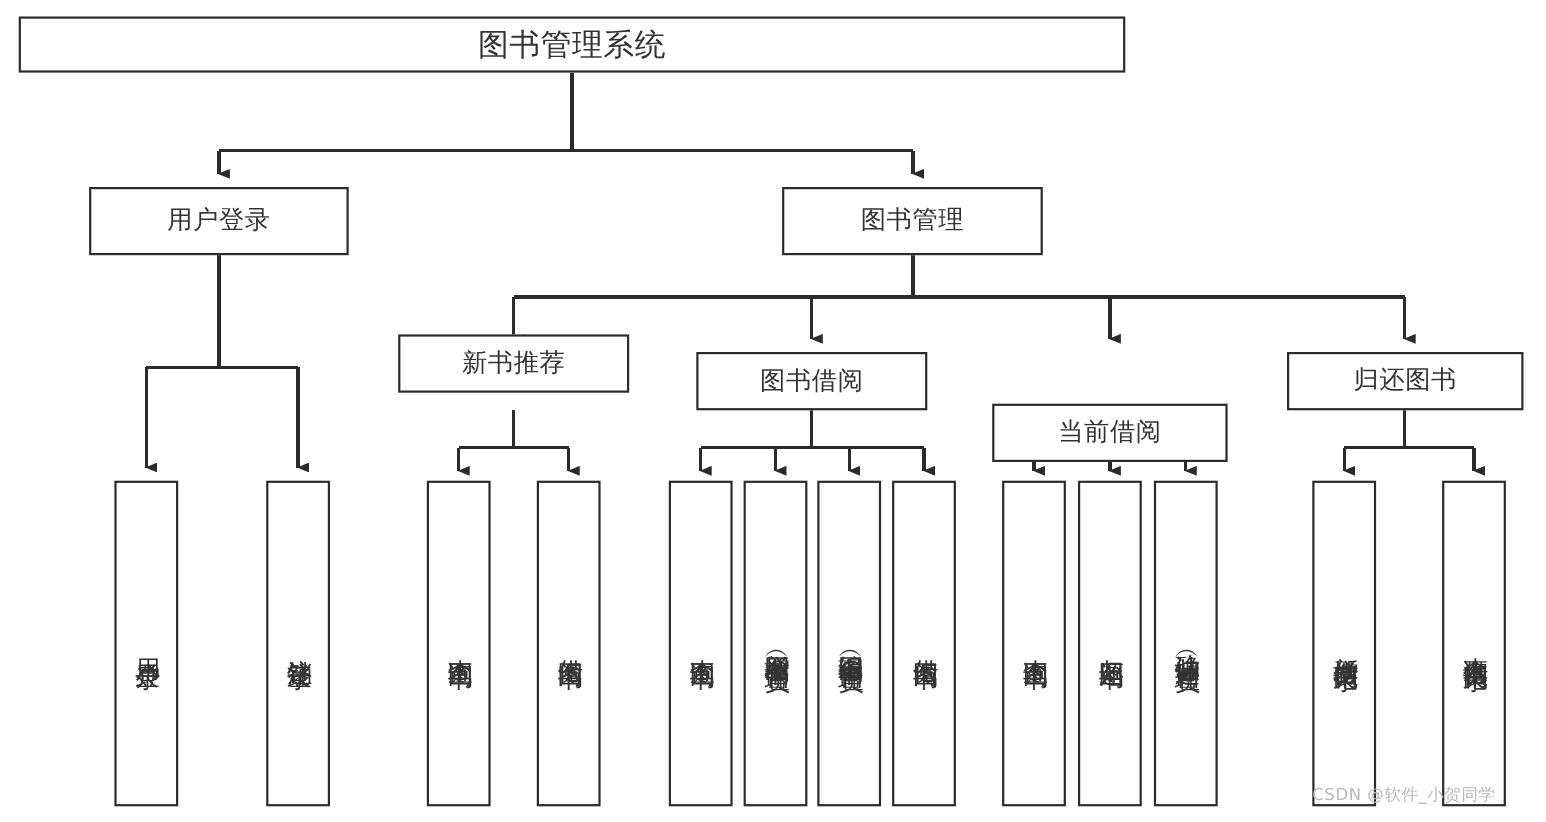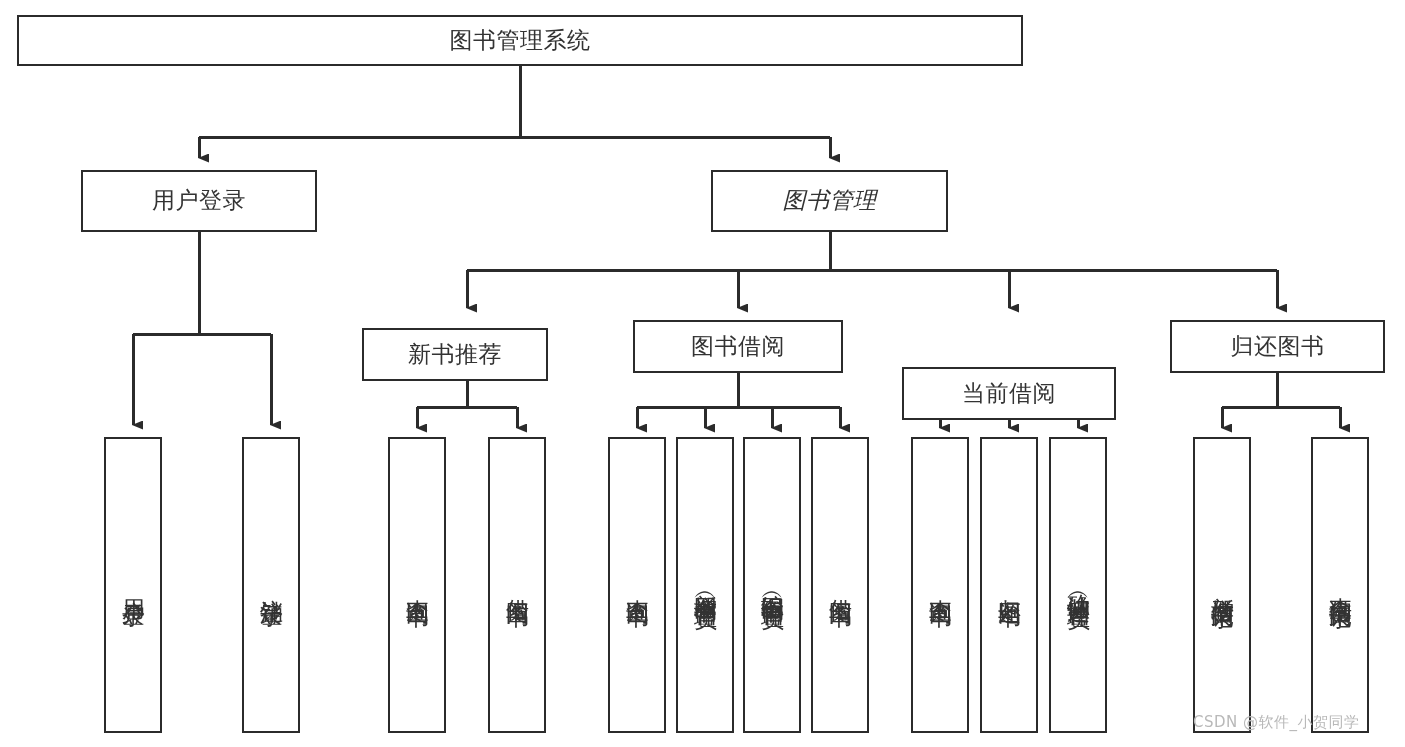--- a/index.html
+++ b/index.html
@@ -42,21 +42,21 @@
     line-height: 1.18;
     letter-spacing: 0.5px;
     color: #333333;
   }
   
   .node.horiz .node-label {
     writing-mode: horizontal-tb;
     font-size: 23px;
   }
   .node.root .node-label {
-    font-size: 23px;
+    font-size: 28px;
   }
   
   .node.leaf {
     border-width: 2px;
   }
   .node.leaf .node-label {
     writing-mode: vertical-rl;
     text-orientation: upright;
     font-size: 23px;
     line-height: 1.30;
@@ -130,25 +130,25 @@
     </g>
   </svg>
 
   <div class="node horiz root" style="left:17px; top:15px; width:1006px; height:51px;">
     <span class="node-label">图书管理系统</span>
   </div>
 
   <div class="node horiz" style="left:81px; top:170px; width:236px; height:62px;">
     <span class="node-label">用户登录</span>
   </div>
-  <div class="node horiz" style="left:711px; top:170px; width:237px; height:62px;font-style:italic;">
+  <div class="node horiz" style="left:711px; top:170px; width:237px; height:62px;">
     <span class="node-label">图书管理</span>
   </div>
 
-  <div class="node horiz" style="left:362px; top:328px; width:186px; height:53px;align-items:center;">
+  <div class="node horiz" style="left:362px; top:304px; width:210px; height:53px;align-items:center;">
     <span class="node-label">新书推荐</span>
   </div>
   <div class="node horiz" style="left:633px; top:320px; width:210px; height:53px;font-family:Liberation Serif, serif;">
     <span class="node-label">图书借阅</span>
   </div>
   <div class="node horiz" style="left:902px; top:320px; width:214px; height:53px;margin-top:47px;">
     <span class="node-label">当前借阅</span>
   </div>
   <div class="node horiz" style="left:1170px; top:320px; width:215px; height:53px;">
     <span class="node-label">归还图书</span>

